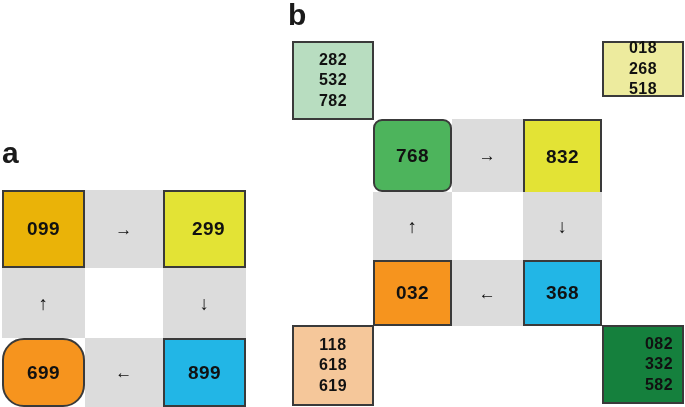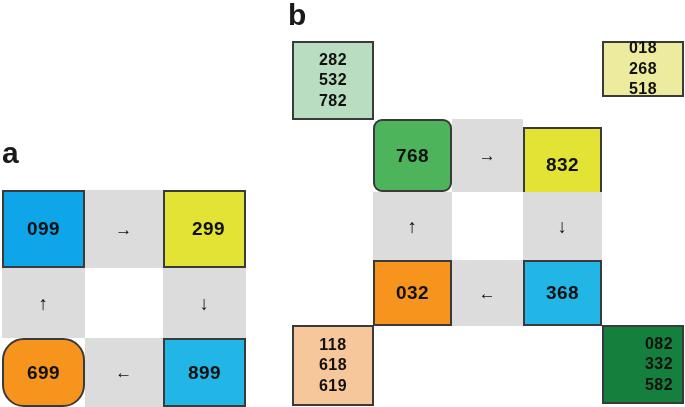--- a/index.html
+++ b/index.html
@@ -77,21 +77,21 @@
 </style>
 </head>
 <body>
 
 <div id="figure">
 
   <div class="panel-label" id="label-a">a</div>
 
   <div class="grid-wrap" id="grid-a" style="left:2px;top:190px;width:244px;height:217px;">
 
-    <div class="cell colored" style="left: 0px; top: 0px; width: 83px; height: 78px; background-color: #0ea5e9;">099</div>
+    <div class="cell colored" style="left: 0px; top: 0px; width: 83px; height: 78px; background-color: #eab308;">099</div>
 
     <div class="cell gray" style="left: 83px; top: 0px; width: 78px; height: 78px; background-color: rgb(220, 220, 220);">
       <span class="arrow">→</span>
     </div>
 
     <div class="cell colored" style="left: 161px; top: 0px; width: 83px; height: 78px; background-color: rgb(227, 227, 53); padding-left: 8px;">299</div>
 
     <div class="cell gray" style="left: 0px; top: 78px; width: 83px; height: 70px; background-color: rgb(220, 220, 220);">
       <span class="arrow vert">↑</span>
     </div>
@@ -138,21 +138,21 @@
   </div>
 
   <div class="grid-wrap" id="grid-b" style="left:373px;top:119px;width:229px;height:207px;">
 
     <div class="cell colored" style="left: 0px; top: 0px; width: 79px; height: 73px; background-color: rgb(77, 180, 92); border-radius: 9px;">768</div>
 
     <div class="cell gray" style="left: 79px; top: 0px; width: 71px; height: 73px; background-color: rgb(220, 220, 220);">
       <span class="arrow">→</span>
     </div>
 
-    <div class="cell colored" style="left: 150px; top: 8px; width: 79px; height: 75px; background-color: rgb(227, 227, 53);">832</div>
+    <div class="cell colored" style="left: 150px; top: 0px; width: 79px; height: 75px; background-color: rgb(227, 227, 53);">832</div>
 
     <div class="cell gray" style="left: 0px; top: 73px; width: 79px; height: 68px; background-color: rgb(220, 220, 220);">
       <span class="arrow vert">↑</span>
     </div>
 
     <div class="cell blank" style="left: 79px; top: 73px; width: 71px; height: 68px; background-color: rgb(255, 255, 255);"></div>
 
     <div class="cell gray" style="left: 150px; top: 73px; width: 79px; height: 68px; background-color: rgb(220, 220, 220);">
       <span class="arrow vert">↓</span>
     </div>

